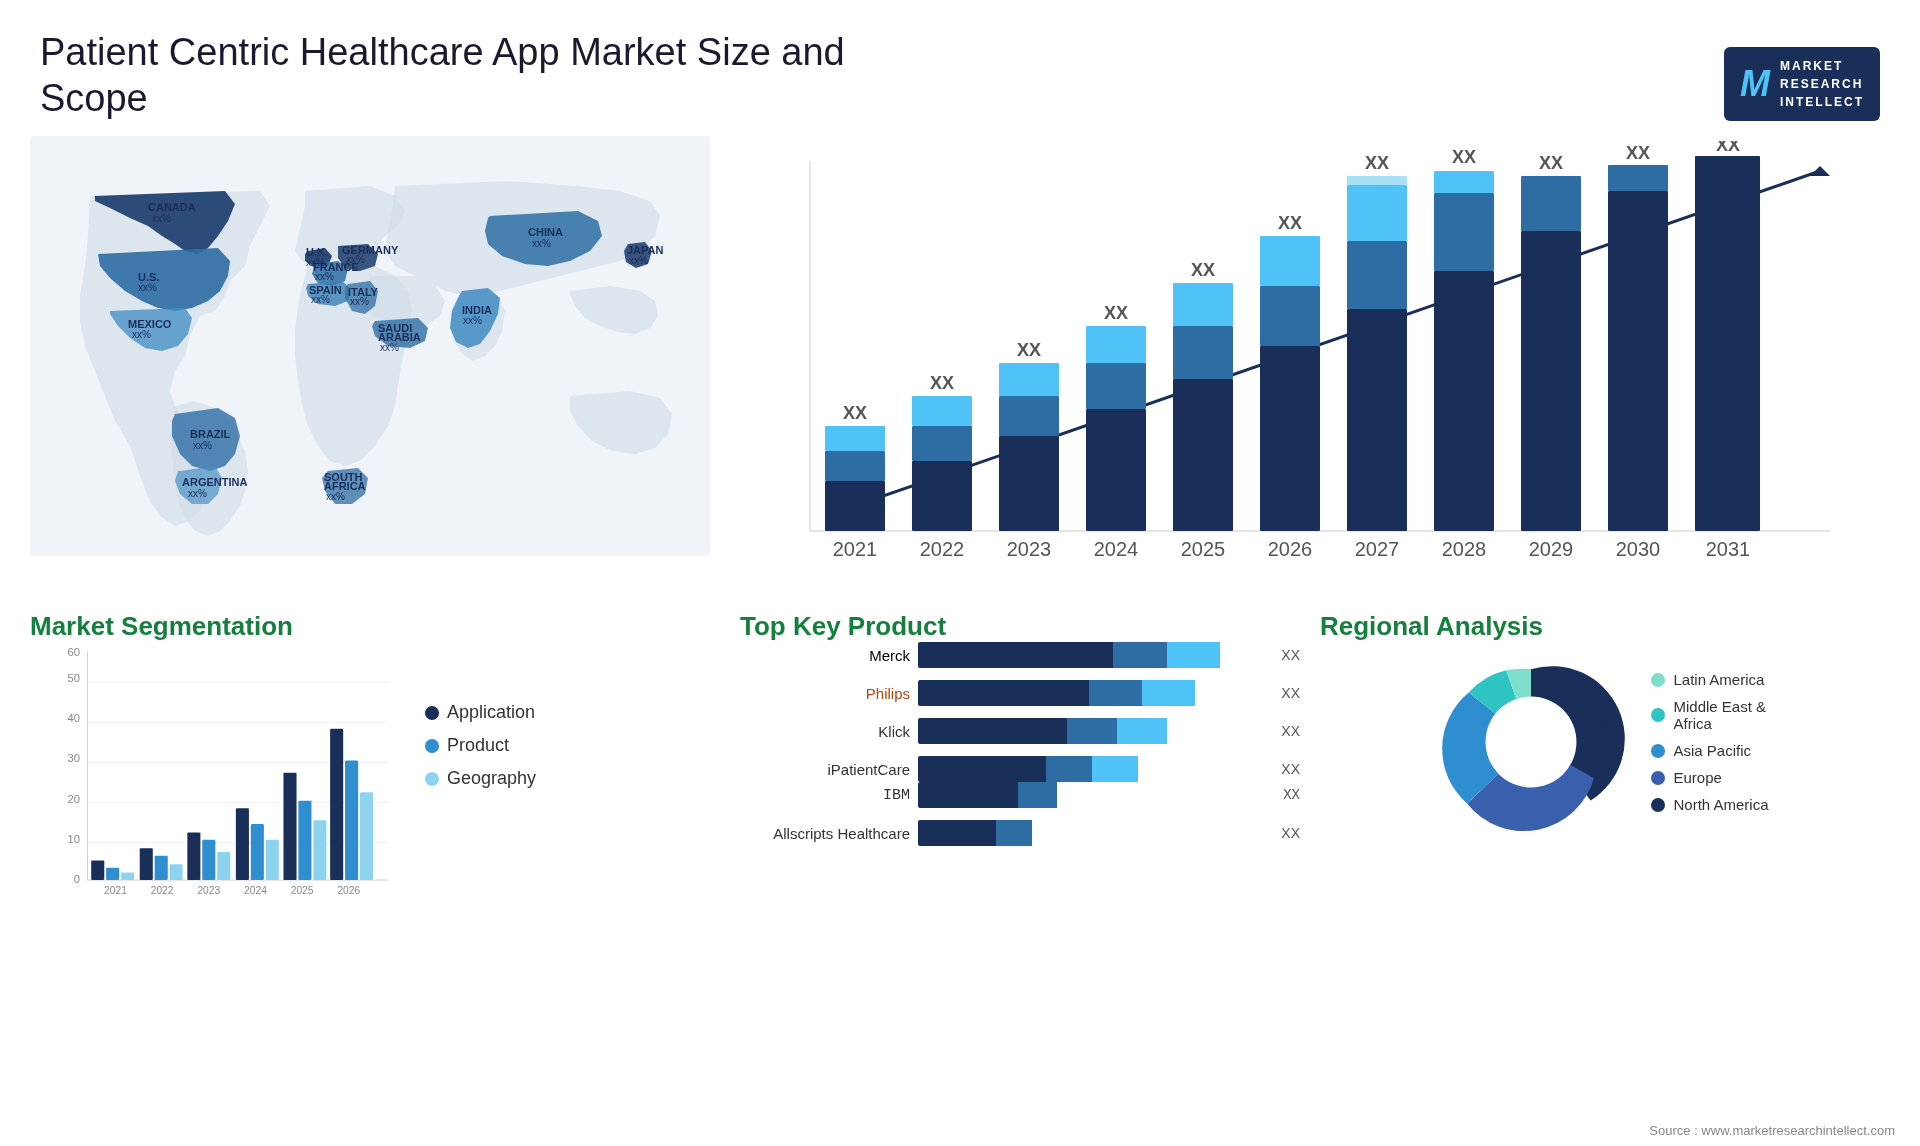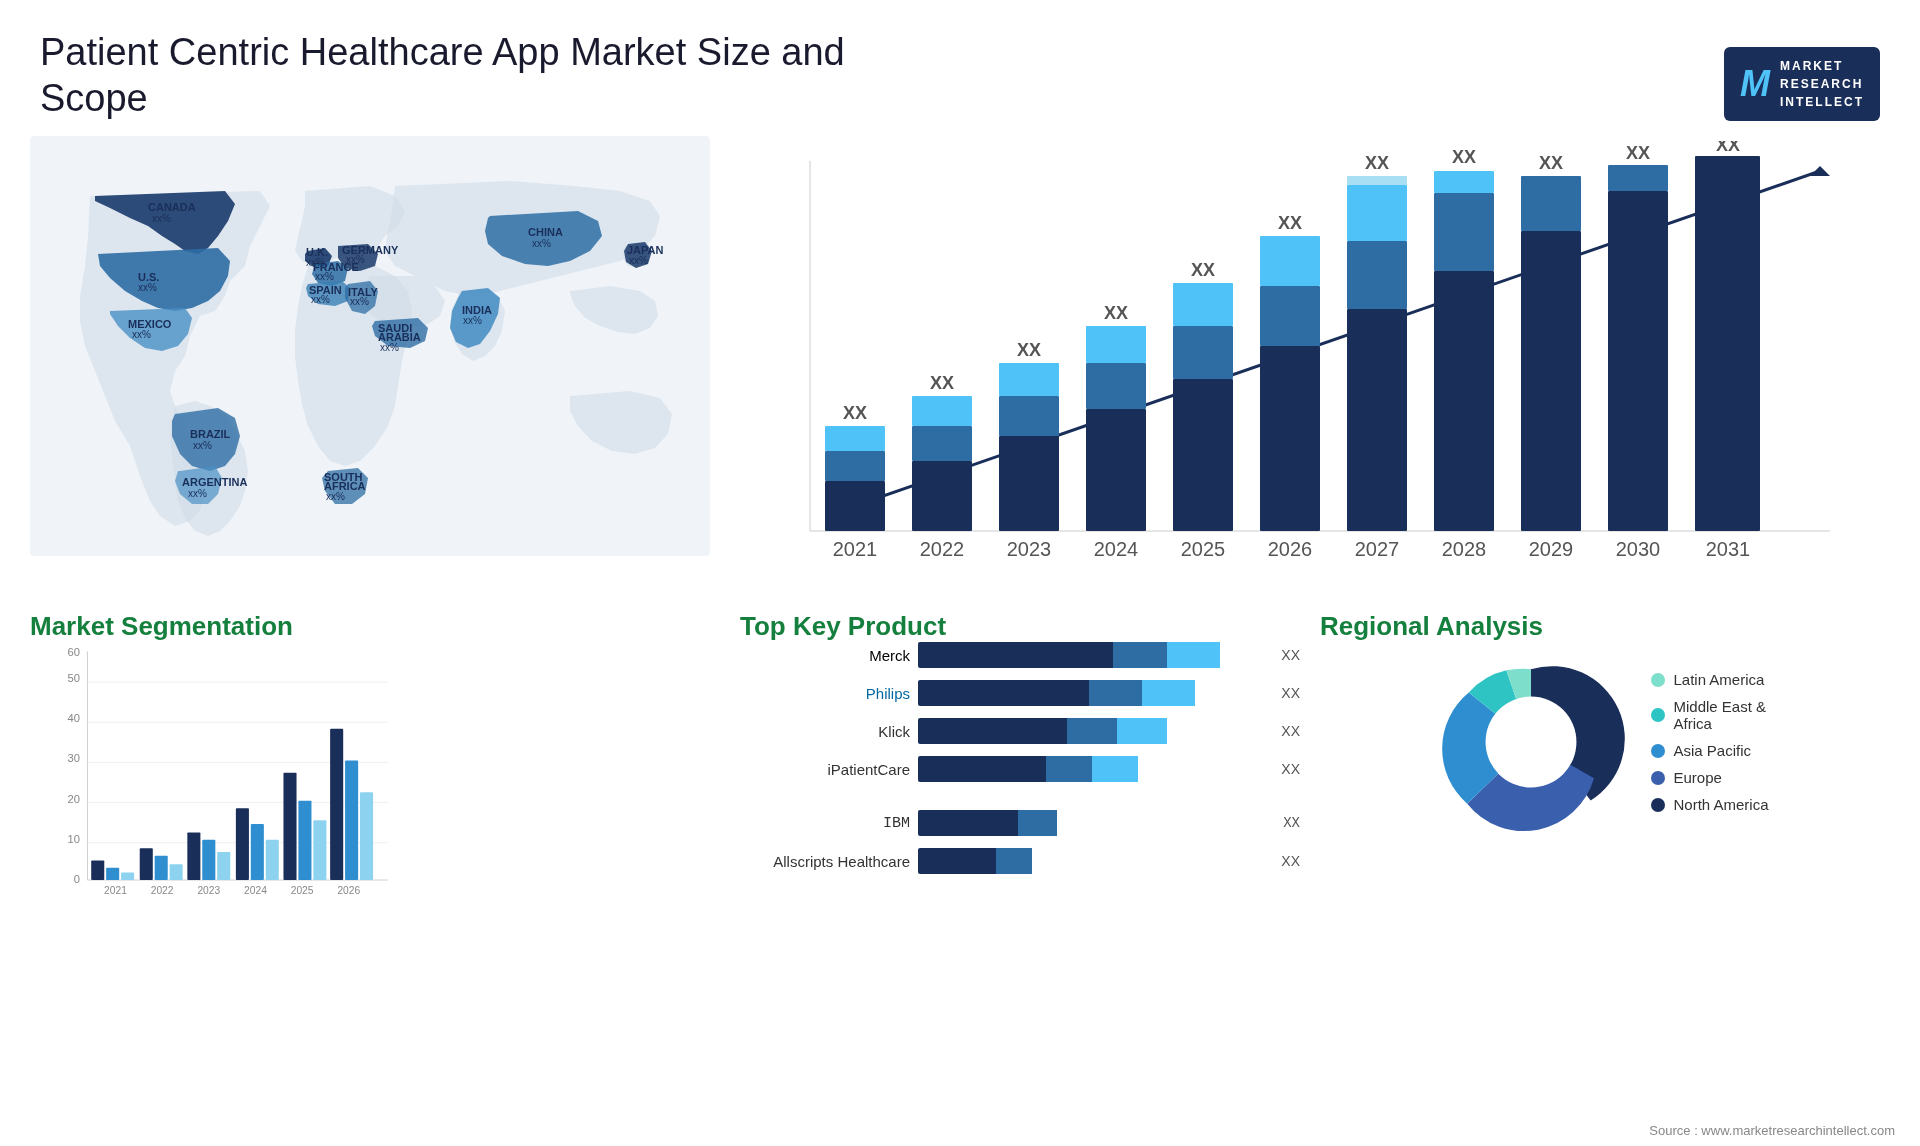--- a/index.html
+++ b/index.html
@@ -345,58 +345,72 @@
         <rect x="274" y="170" width="14" height="85" fill="#2e8ecf" rx="1"></rect>
         <rect x="290" y="191" width="14" height="64" fill="#8dd3f0" rx="1"></rect>
         <text x="278" y="270" text-anchor="middle" font-size="11" fill="#888">2025</text>
 
         <rect x="308" y="93" width="14" height="162" fill="#1a2e5a" rx="1"></rect>
         <rect x="324" y="127" width="14" height="128" fill="#2e8ecf" rx="1"></rect>
         <rect x="340" y="161" width="14" height="94" fill="#8dd3f0" rx="1"></rect>
         <text x="328" y="270" text-anchor="middle" font-size="11" fill="#888">2026</text>
       </svg>
 
+      <div class="seg-legend">
+        <div class="legend-item">
+          <div class="legend-dot" style="background:#1a2e5a;"></div>
+          <span>Application</span>
+        </div>
+        <div class="legend-item">
+          <div class="legend-dot" style="background:#2e8ecf;"></div>
+          <span>Product</span>
+        </div>
+        <div class="legend-item">
+          <div class="legend-dot" style="background:#8dd3f0;"></div>
+          <span>Geography</span>
+        </div>
+      </div>
     </div>
   </div>
 
   <div style="grid-column:2;grid-row:2;display:grid;grid-template-columns:1fr 1fr;padding:0 10px;">
 
     <div style="padding:0 10px;">
       <h2 class="section-title">Top Key Product</h2>
 
       <div id="players-list">
 
       <div style="display: flex; align-items: center; margin-bottom: 12px; gap: 8px;">
             <div style="width: 170px; font-size: 15px; color: #000000; text-align: right; flex-shrink: 0;">Merck</div>
             <div style="flex: 1 1 0%; height: 26px; display: flex; border-radius: 2px; overflow: hidden; max-width: 400px;">
               <div style="height: 26px; background: rgb(26, 46, 90); width: 55%;"></div>
               <div style="height: 26px; background: rgb(46, 109, 164); width: 15%;"></div>
               <div style="height: 26px; background: rgb(79, 195, 247); width: 15%;"></div>
             </div>
             <div style="font-size: 14px; color: rgb(85, 85, 85); flex-shrink: 0;">XX</div>
           </div>
           <div style="display: flex; align-items: center; margin-bottom: 12px; gap: 8px;">
-            <div style="width: 170px; font-size: 15px; color: #0369a1; text-align: right; flex-shrink: 0;">Philips</div>
+            <div style="width: 170px; font-size: 15px; color: #c2410c; text-align: right; flex-shrink: 0;">Philips</div>
             <div style="flex: 1 1 0%; height: 26px; display: flex; border-radius: 2px; overflow: hidden; max-width: 400px;">
               <div style="height: 26px; background: rgb(26, 46, 90); width: 48%;"></div>
               <div style="height: 26px; background: rgb(46, 109, 164); width: 15%;"></div>
               <div style="height: 26px; background: rgb(79, 195, 247); width: 15%;"></div>
             </div>
             <div style="font-size: 14px; color: rgb(85, 85, 85); flex-shrink: 0;">XX</div>
           </div>
           <div style="display: flex; align-items: center; margin-bottom: 12px; gap: 8px;">
             <div style="width: 170px; font-size: 15px; color: rgb(51, 51, 51); text-align: right; flex-shrink: 0;">Klick</div>
             <div style="flex: 1 1 0%; height: 26px; display: flex; border-radius: 2px; overflow: hidden; max-width: 400px;">
               <div style="height: 26px; background: rgb(26, 46, 90); width: 42%;"></div>
               <div style="height: 26px; background: rgb(46, 109, 164); width: 14%;"></div>
               <div style="height: 26px; background: rgb(79, 195, 247); width: 14%;"></div>
             </div>
             <div style="font-size: 14px; color: rgb(85, 85, 85); flex-shrink: 0;">XX</div>
           </div>
-          <div style="display: flex; align-items: center; margin-bottom: 28px; gap: 8px;">
+          <div style="display: flex; align-items: center; margin-bottom: 0; gap: 8px;">
             <div style="width: 170px; font-size: 15px; color: rgb(51, 51, 51); text-align: right; flex-shrink: 0;">iPatientCare</div>
             <div style="flex: 1 1 0%; height: 26px; display: flex; border-radius: 2px; overflow: hidden; max-width: 400px;">
               <div style="height: 26px; background: rgb(26, 46, 90); width: 36%;"></div>
               <div style="height: 26px; background: rgb(46, 109, 164); width: 13%;"></div>
               <div style="height: 26px; background: rgb(79, 195, 247); width: 13%;"></div>
             </div>
             <div style="font-size: 14px; color: rgb(85, 85, 85); flex-shrink: 0;">XX</div>
           </div>
           <div style="display: flex; align-items: center; margin-bottom: 12px; gap: 8px; font-family: Liberation Mono, monospace;">
             <div style="width: 170px; font-size: 15px; color: rgb(51, 51, 51); text-align: right; flex-shrink: 0;">IBM</div>

